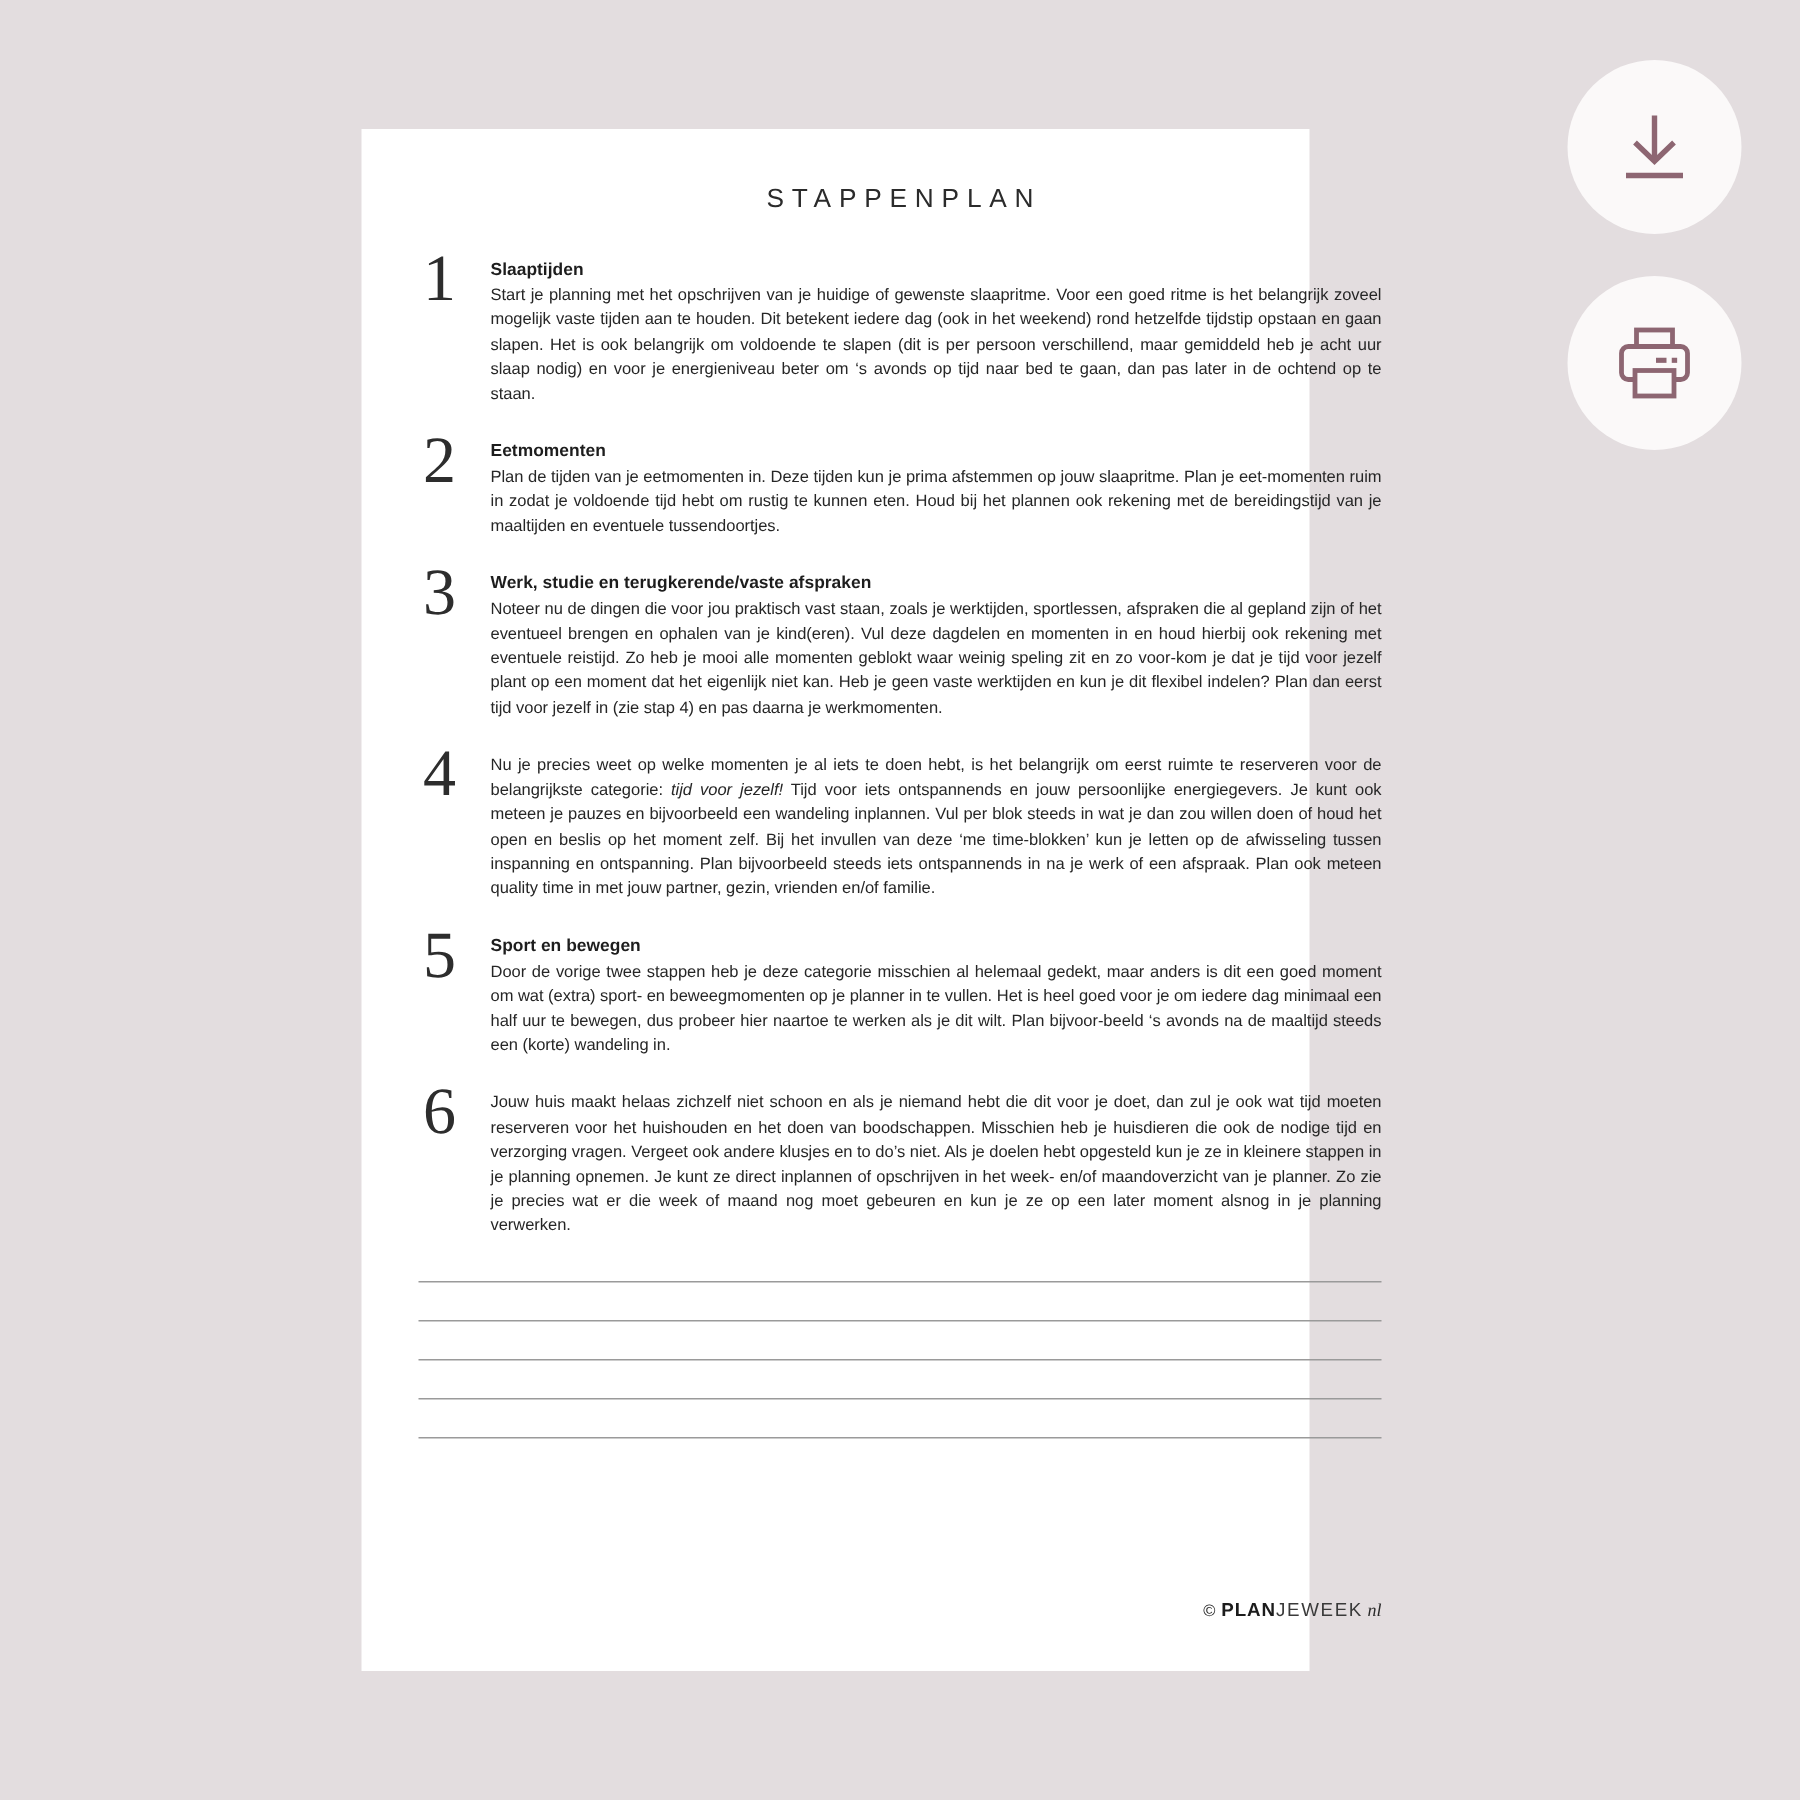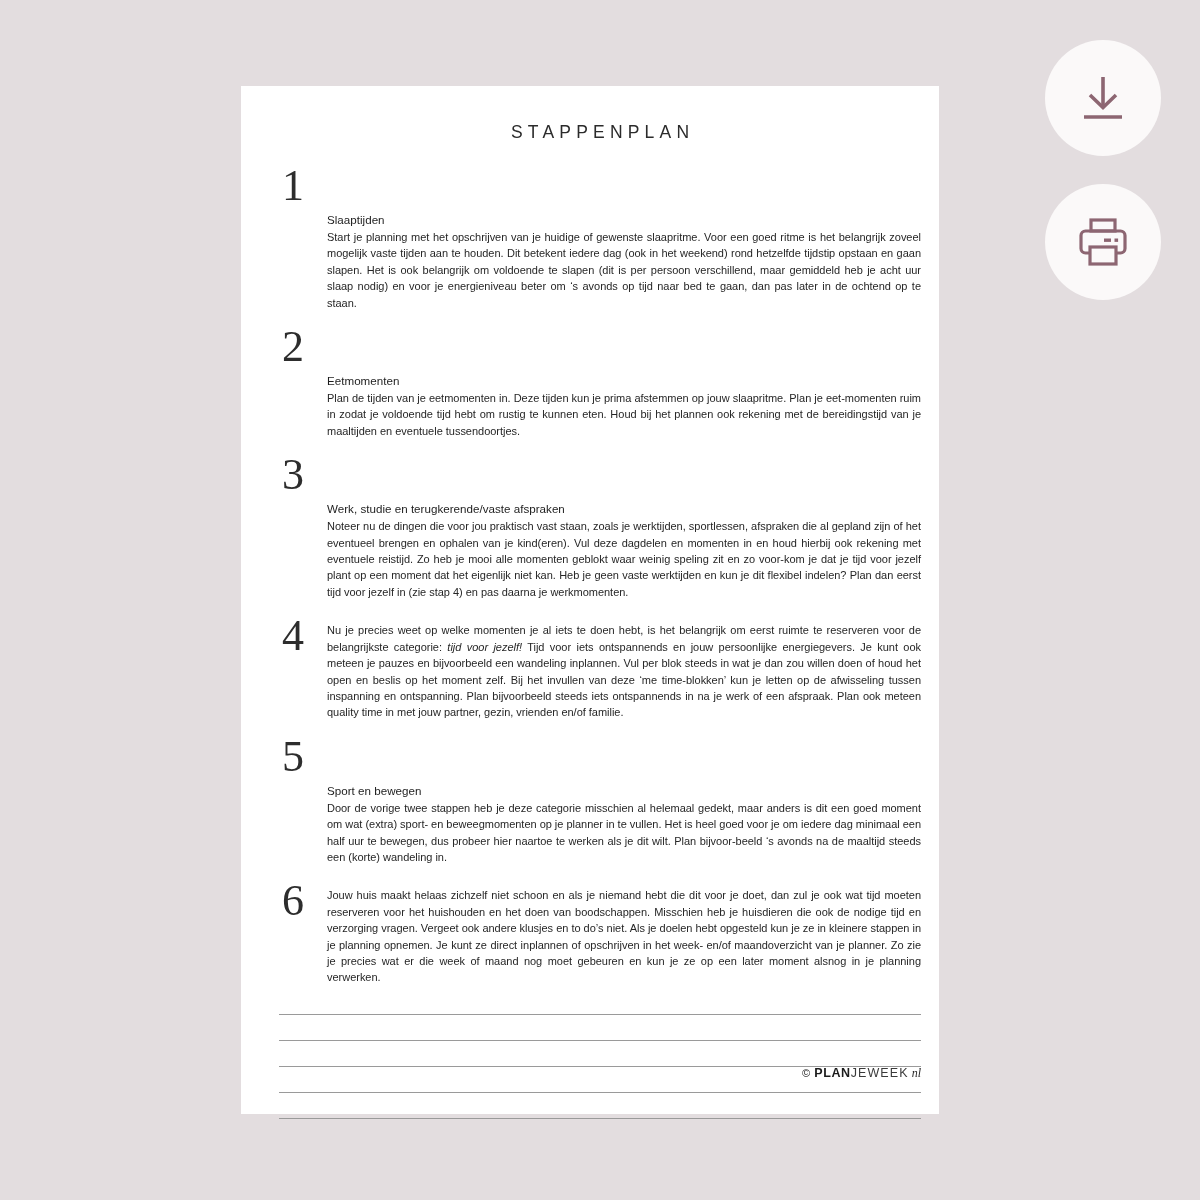--- a/index.html
+++ b/index.html
@@ -36,21 +36,21 @@
     justify-content: center;
     cursor: pointer;
   }
   .action-btn svg { display: block; }
 
   
   .sheet {
     position: absolute;
     left: 241px;
     top: 86px;
-    width: 698px;
+    width: 632px;
     height: 1028px;
     background: #ffffff;
     box-sizing: border-box;
     padding: 0;
   }
 
   .sheet-inner {
     position: absolute;
     left: 38px;
     top: 0;
@@ -91,26 +91,25 @@
     box-sizing: border-box;
     margin-top: -6px;
     letter-spacing: 0;
   }
   .step-body {
     flex: 1 1 auto;
     min-width: 0;
   }
   .step-head {
     font-size: 11.6px;
-    font-weight: normal;
+    font-weight: bold;
     color: #1d1d1d;
     line-height: 16px;
     margin-bottom: 1px;
     letter-spacing: 0.02px;
-    margin-top: 40px;
   }
   .step-text {
     font-size: 11px;
     line-height: 16.4px;
     color: #262626;
     text-align: justify;
     letter-spacing: -0.02px;
     hyphens: manual;
   }
   .step-text i { font-style: italic; }

